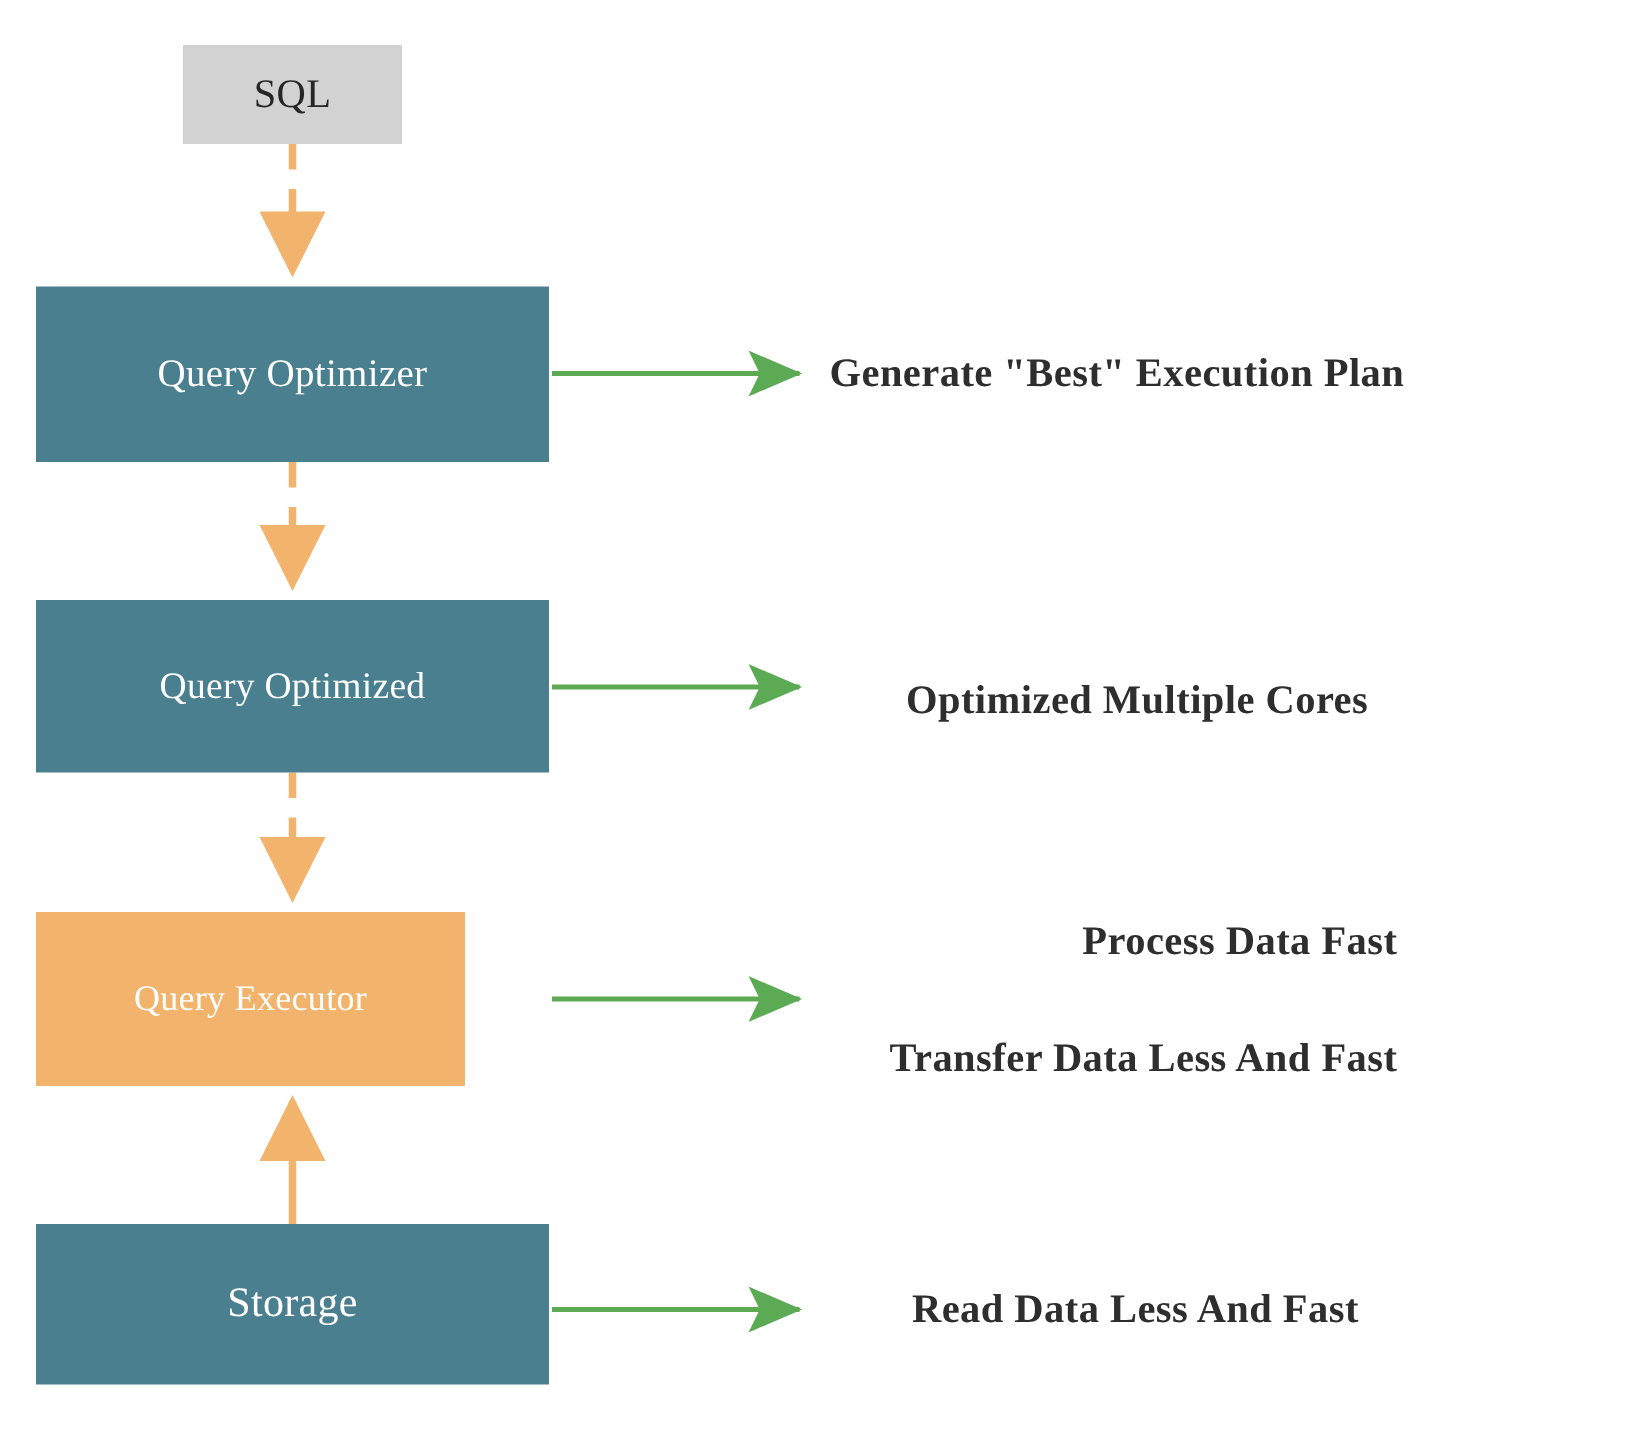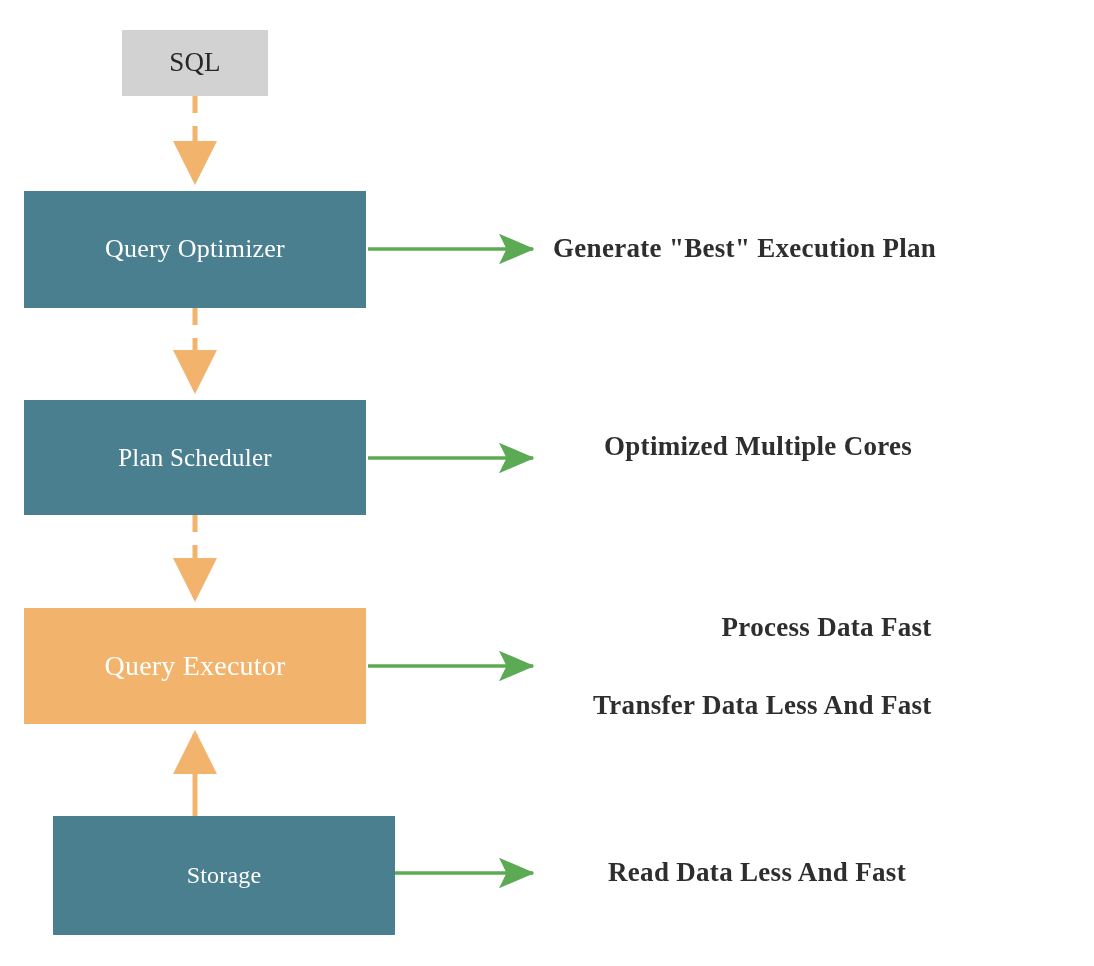--- a/index.html
+++ b/index.html
@@ -58,31 +58,30 @@
   .node-scheduler {
     left: 24px;
     top: 400px;
     width: 342px;
     height: 115px;
     font-size: 25px;
   }
   .node-executor {
     left: 24px;
     top: 608px;
-    width: 342px;
+    width: 286px;
     height: 116px;
-    font-size: 28px;
+    font-size: 24px;
   }
   .node-storage {
     left: 24px;
     top: 816px;
     width: 342px;
-    height: 119px;
-    font-size: 24px;
-    margin-left: 29px;
+    height: 107px;
+    font-size: 28px;
   }
 
   
   #arrows {
     position: absolute;
     left: 0;
     top: 0;
     width: 1094px;
     height: 966px;
     pointer-events: none;
@@ -100,21 +99,21 @@
   }
   .ann-optimizer {
     left: 553px;
     top: 234px;
   }
   .ann-scheduler {
     left: 604px;
     top: 414px;
   }
   .ann-scheduler .line2 {
-    margin-top: 18px;
+    margin-top: 38px;
   }
   .ann-executor {
     left: 593px;
     top: 613px;
   }
   .ann-executor .line1 {
     text-align: right;
   }
   .ann-executor .line2 {
     margin-top: 50px;
@@ -162,21 +161,21 @@
 
   <div class="node node-sql">
     <span>SQL</span>
   </div>
 
   <div class="node node-teal node-optimizer">
     <span>Query Optimizer</span>
   </div>
 
   <div class="node node-teal node-scheduler">
-    <span>Plan Scheduler</span>
+    <span>Query Optimized</span>
   </div>
 
   <div class="node node-orange node-executor">
     <span>Query Executor</span>
   </div>
 
   <div class="node node-teal node-storage">
     <span>Storage</span>
   </div>
 

